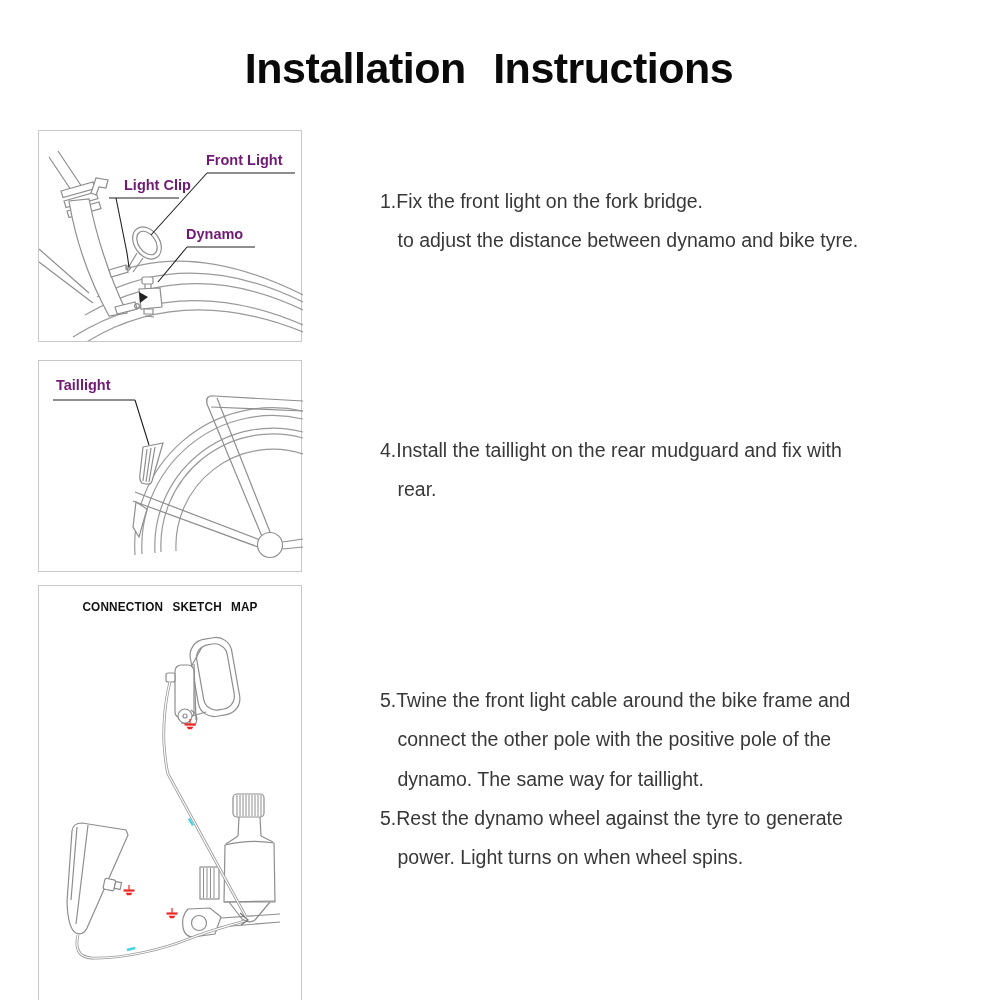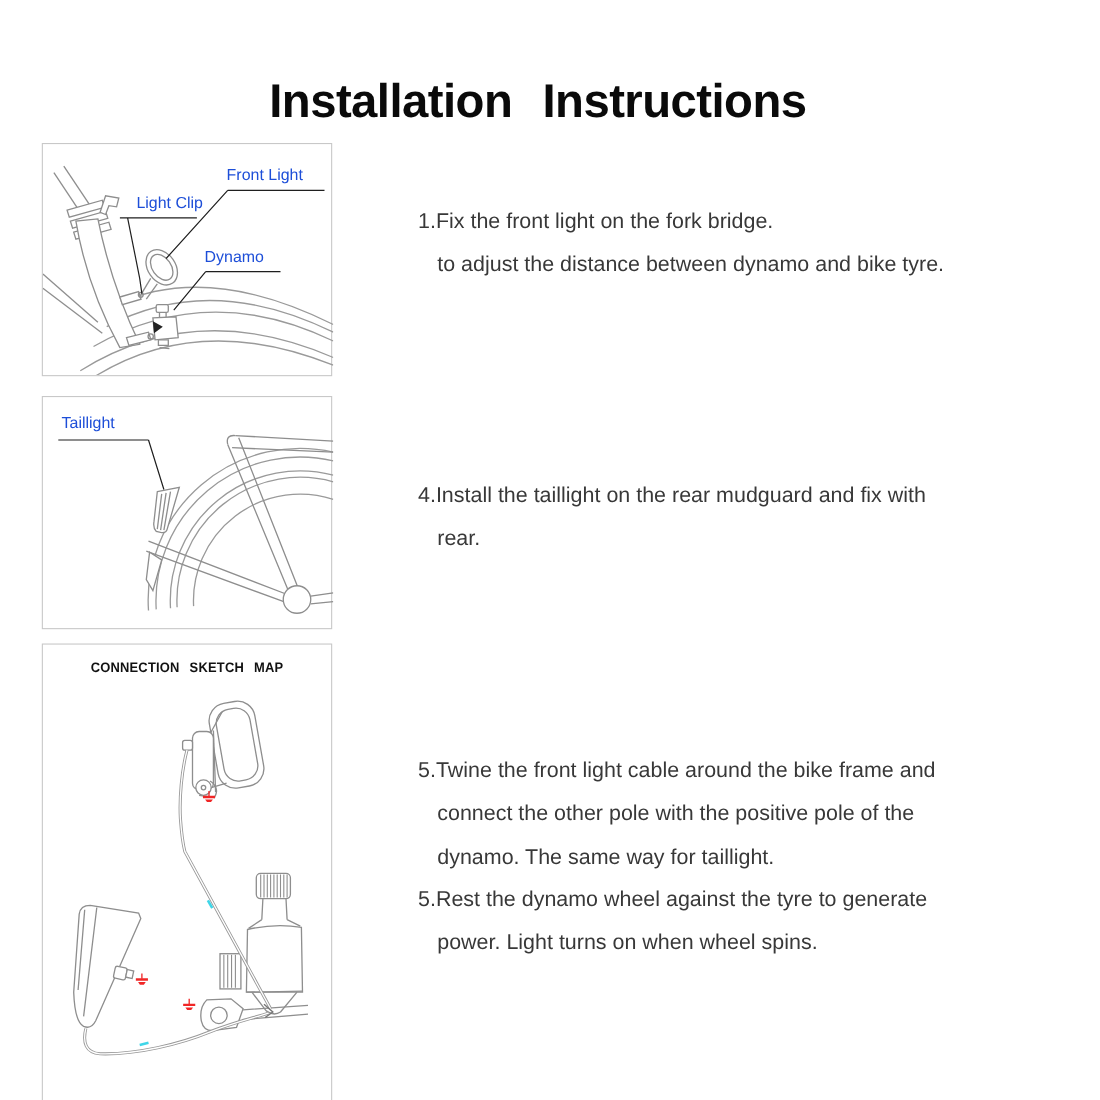--- a/index.html
+++ b/index.html
@@ -1,25 +1,25 @@
 <!DOCTYPE html>
 <html><head>
 <meta charset="utf-8">
 <style>
   html,body{margin:0;padding:0;background:#fff;}
   .page{position:relative;width:1000px;height:1000px;background:#fff;overflow:hidden;
         font-family:"Liberation Sans", sans-serif;}
   .title{position:absolute;left:0;top:47px;width:978px;text-align:center;
-         font-size:43px;font-weight:700;color:#0a0a0a;letter-spacing:-0.5px;word-spacing:16px;line-height:1;margin-top:24px;}
+         font-size:43px;font-weight:700;color:#0a0a0a;letter-spacing:-0.5px;word-spacing:16px;line-height:1;}
   .panel{position:absolute;left:38px;width:264px;border:1px solid #c8c8c8;background:#fff;box-sizing:border-box;}
   .panel svg{position:absolute;left:0;top:0;}
   .p1{top:130px;height:212px;}
   .p2{top:360px;height:212px;}
   .p3{top:585px;height:424px;}
-  .dlabel{position:absolute;font-size:14.5px;font-weight:400;color:#1d4ed8;white-space:nowrap;line-height:1.1;text-align:center;}
+  .dlabel{position:absolute;font-size:14.5px;font-weight:700;color:#701a75;white-space:nowrap;line-height:1.1;text-align:center;}
   .sketch-head{position:absolute;left:0;top:14px;width:100%;text-align:center;
                font-size:12.5px;font-weight:700;color:#111;letter-spacing:0.2px;word-spacing:6px;
                transform:scaleX(0.94);white-space:nowrap;}
   .steps-block{position:absolute;left:380px;color:#383838;font-size:19.5px;line-height:39.3px;}
   .bA{top:182px;} .bB{top:431px;} .bC{top:681px;}
   .ln{white-space:nowrap;}
   .cont{padding-left:17.5px;}
 </style>
 </head>
 <body>

